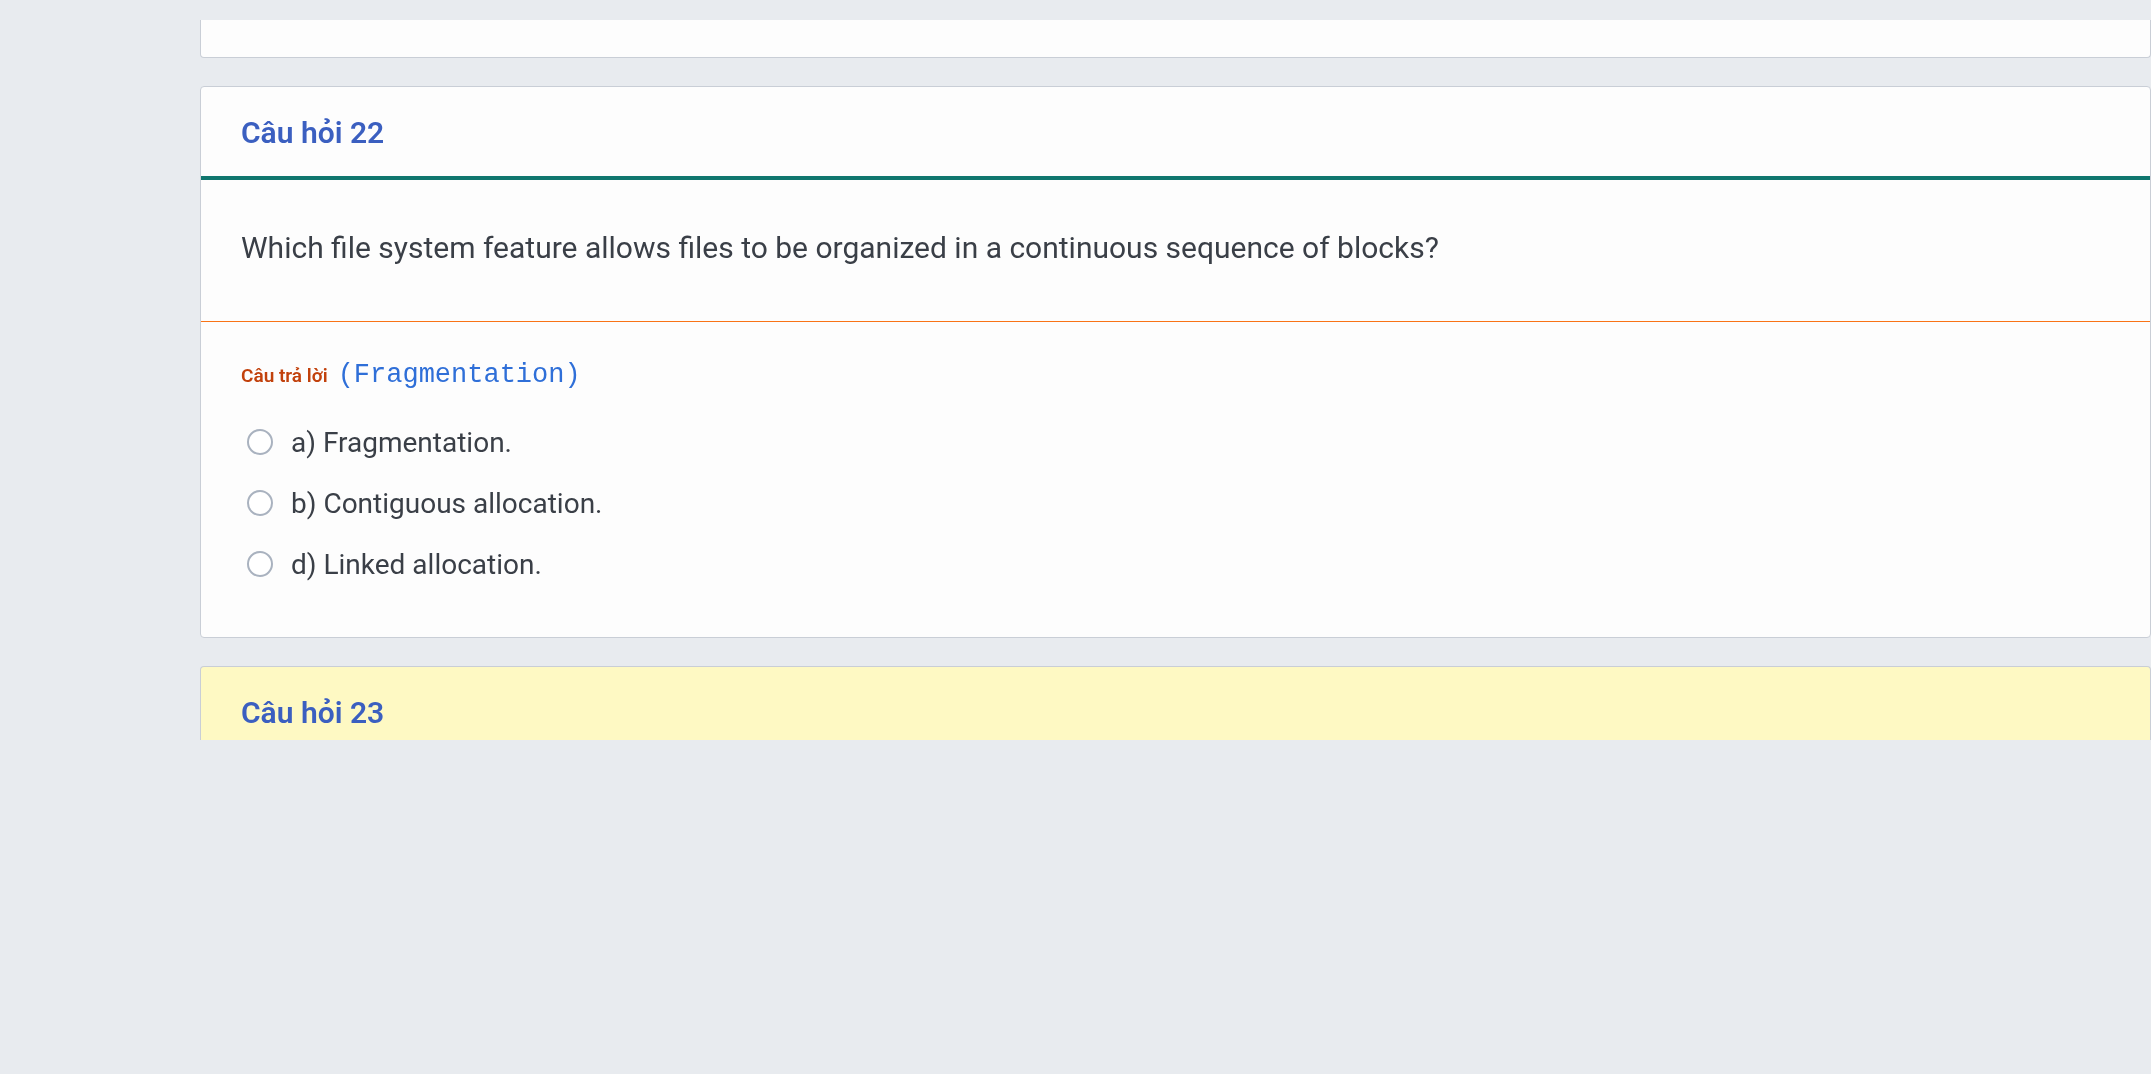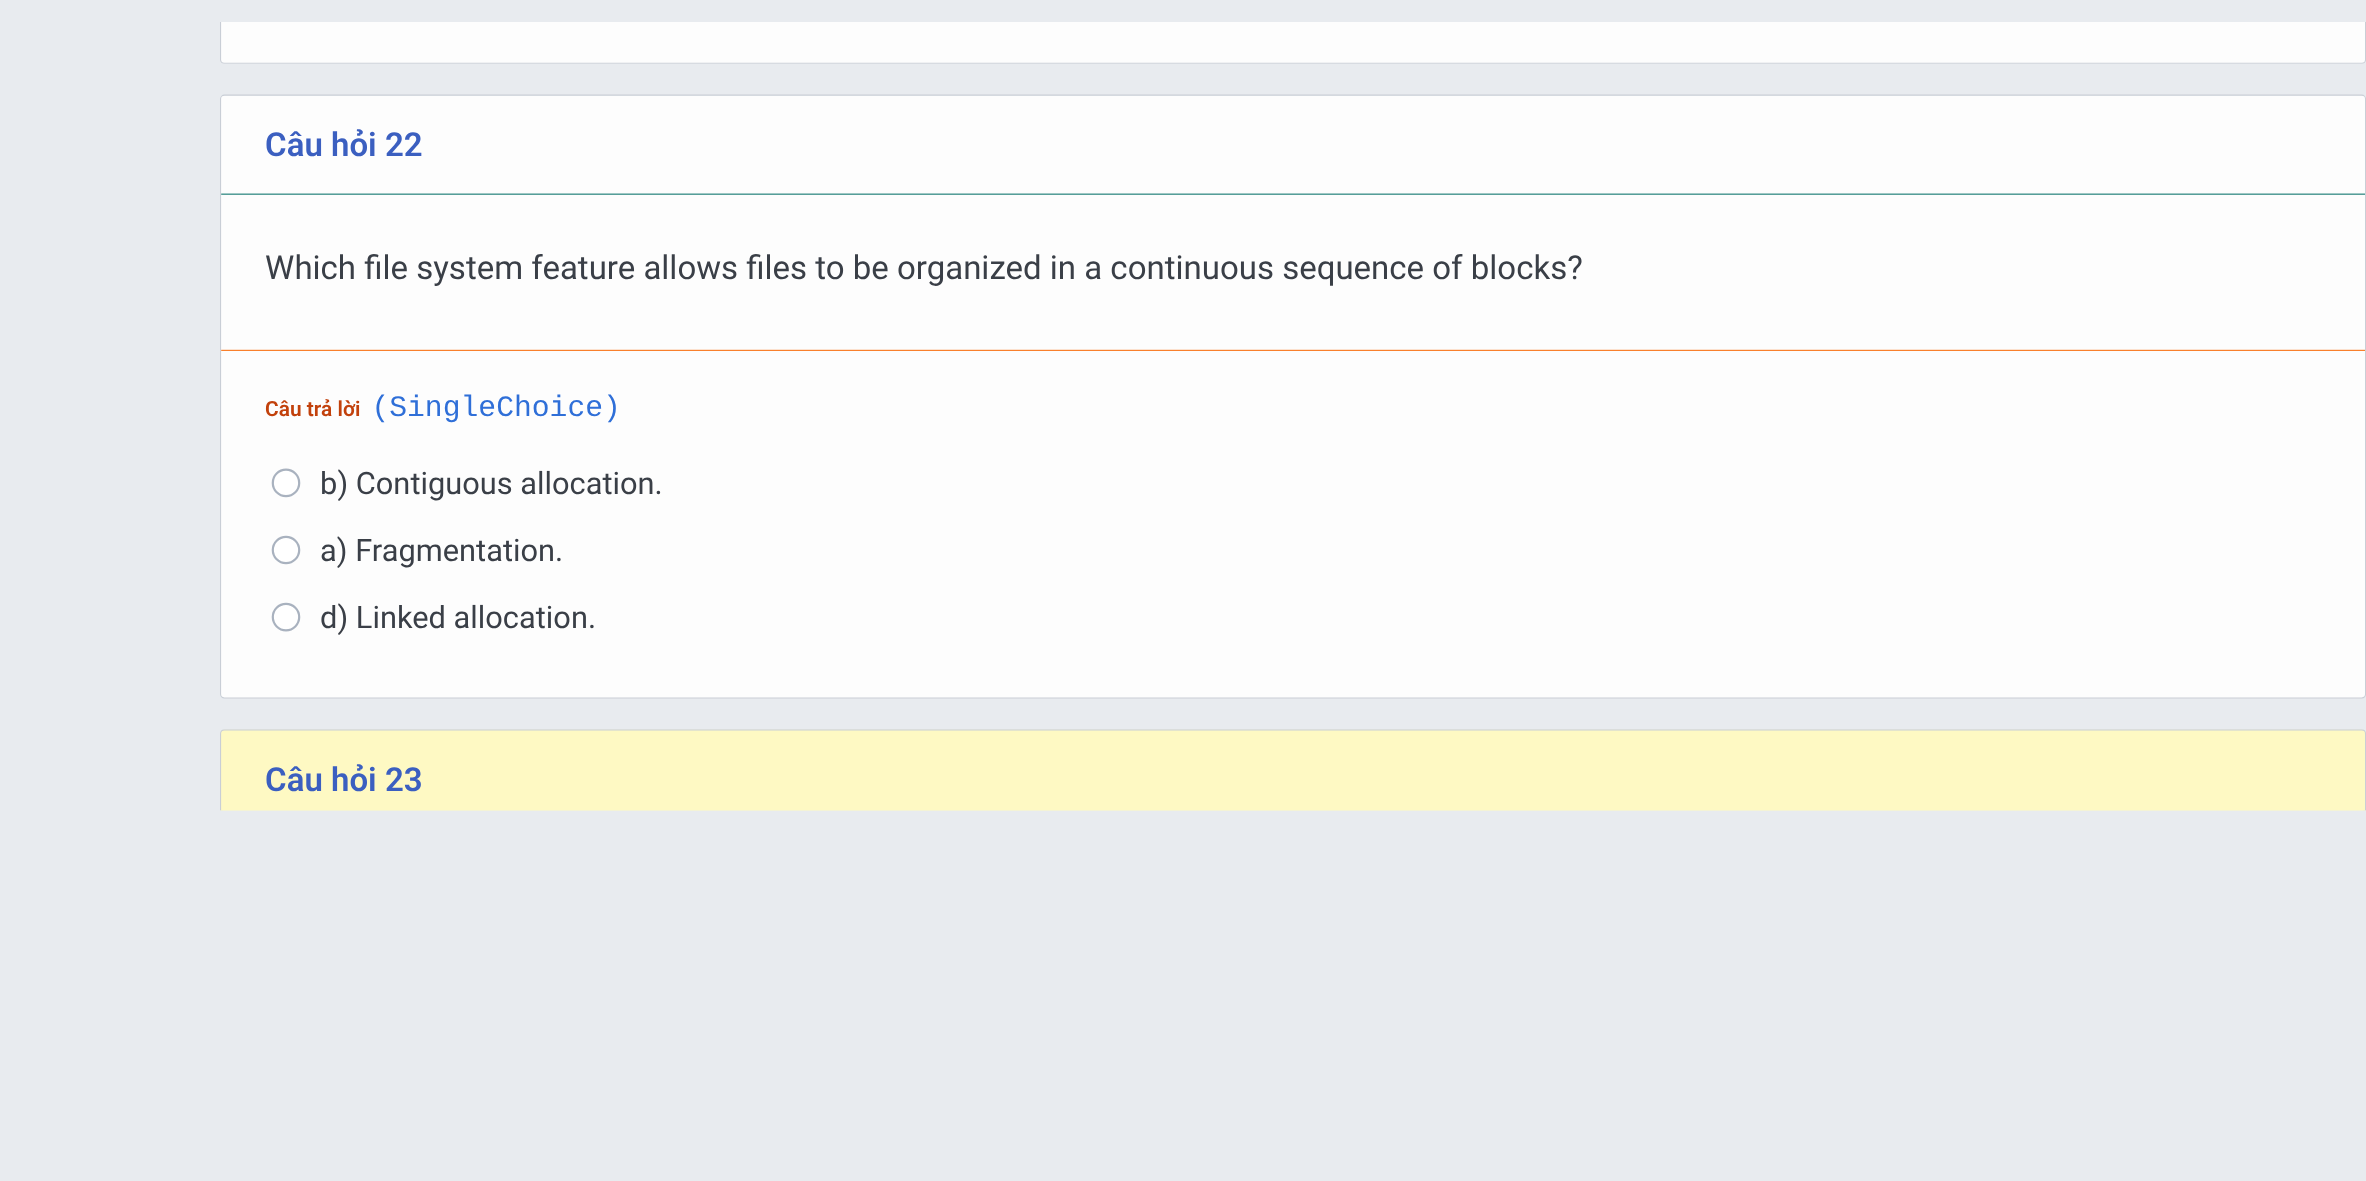--- a/index.html
+++ b/index.html
@@ -14,21 +14,21 @@
   }
   .card {
     background: #fdfdfd;
     border: 1px solid #c9ced6;
     border-radius: 4px;
     margin-bottom: 28px;
     overflow: hidden;
   }
   .card-header {
     padding: 28px 40px 26px 40px;
-    border-bottom: 1px solid #0f766e;
+    border-bottom: 4px solid #0f766e;
   }
   .question-title {
     color: #3b5fc0;
     font-size: 30px;
     font-weight: 600;
   }
   .question-body {
     padding: 48px 40px 52px 40px;
     border-bottom: 1px solid #f97316;
   }
@@ -103,30 +103,30 @@
 <div class="card">
   <div class="card-header">
     <div class="question-title">Câu hỏi 22</div>
   </div>
   <div class="question-body">
     <div class="question-text">Which file system feature allows files to be organized in a continuous sequence of blocks?</div>
   </div>
   <div class="answer-section">
     <div class="answer-label-row">
       <span class="answer-label">Câu trả lời</span>
-      <span class="answer-type">(SingleChoice)</span>
+      <span class="answer-type">(Fragmentation)</span>
     </div>
 
     <div class="option-row">
       <span class="radio"></span>
-      <span class="option-text">b) Contiguous allocation.</span>
+      <span class="option-text">a) Fragmentation.</span>
     </div>
     <div class="option-row">
       <span class="radio"></span>
-      <span class="option-text">a) Fragmentation.</span>
+      <span class="option-text">b) Contiguous allocation.</span>
     </div>
     <div class="option-row">
       <span class="radio"></span>
       <span class="option-text">d) Linked allocation.</span>
     </div>
   </div>
 </div>
 
 <div class="next-card">
   <div class="card-header">

